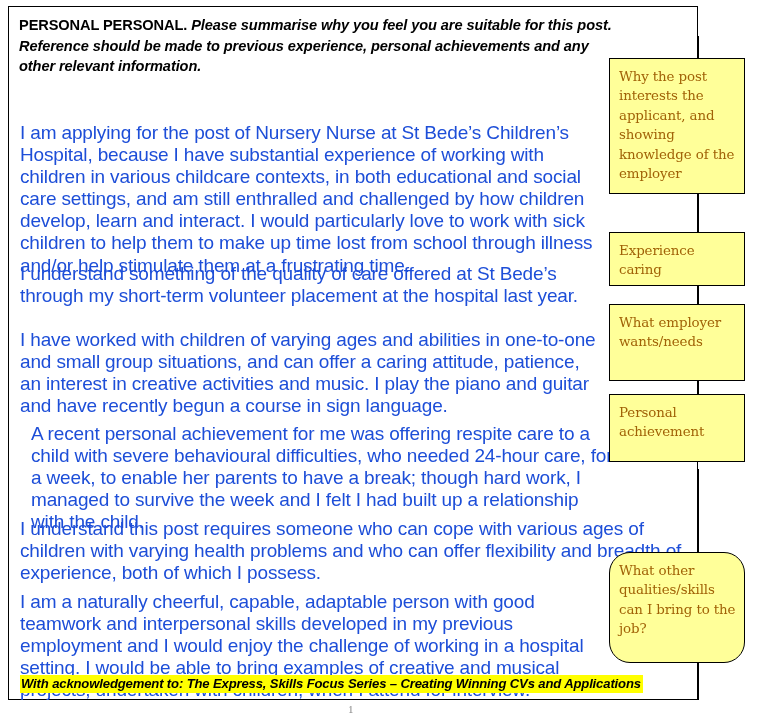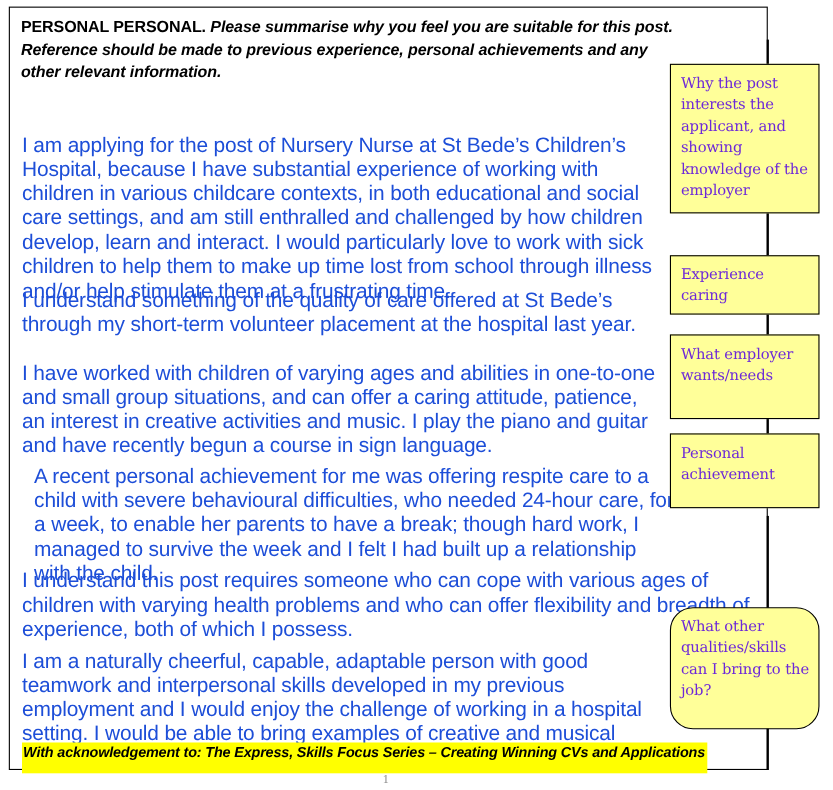--- a/index.html
+++ b/index.html
@@ -65,21 +65,21 @@
     top: 668px;
     font-size: 13.1px;
     font-style: italic;
     font-weight: bold;
     line-height: 18px;
     letter-spacing: -0.15px;
     white-space: nowrap;
   }
   #acknowledgement .hl {
     background: #ffff00;
-    padding: 1px 2px 12px 1px;
+    padding: 1px 2px 2px 1px;
   }
 
   
   .connector {
     position: absolute;
     left: 696.5px;
     width: 2px;
     background: #000000;
   }
 
@@ -87,21 +87,21 @@
   .callout {
     position: absolute;
     left: 609px;
     width: 136px;
     border: 1.6px solid #000000;
     background: #ffff99;
     box-sizing: border-box;
     font-family: "DejaVu Serif", "Liberation Serif", serif;
     font-size: 13.4px;
     line-height: 19.4px;
-    color: #6d28d9;
+    color: #a16207;
     padding: 8px 7px 6px 9px;
     letter-spacing: -0.1px;
   }
   #callout-1 { top: 58px;  height: 136px; }
   #callout-2 { top: 232px; height: 54px; }
   #callout-3 { top: 304px; height: 77px; }
   #callout-4 { top: 394px; height: 68px; }
   #callout-5 { top: 552px; height: 111px; border-radius: 21px; }
 
   

